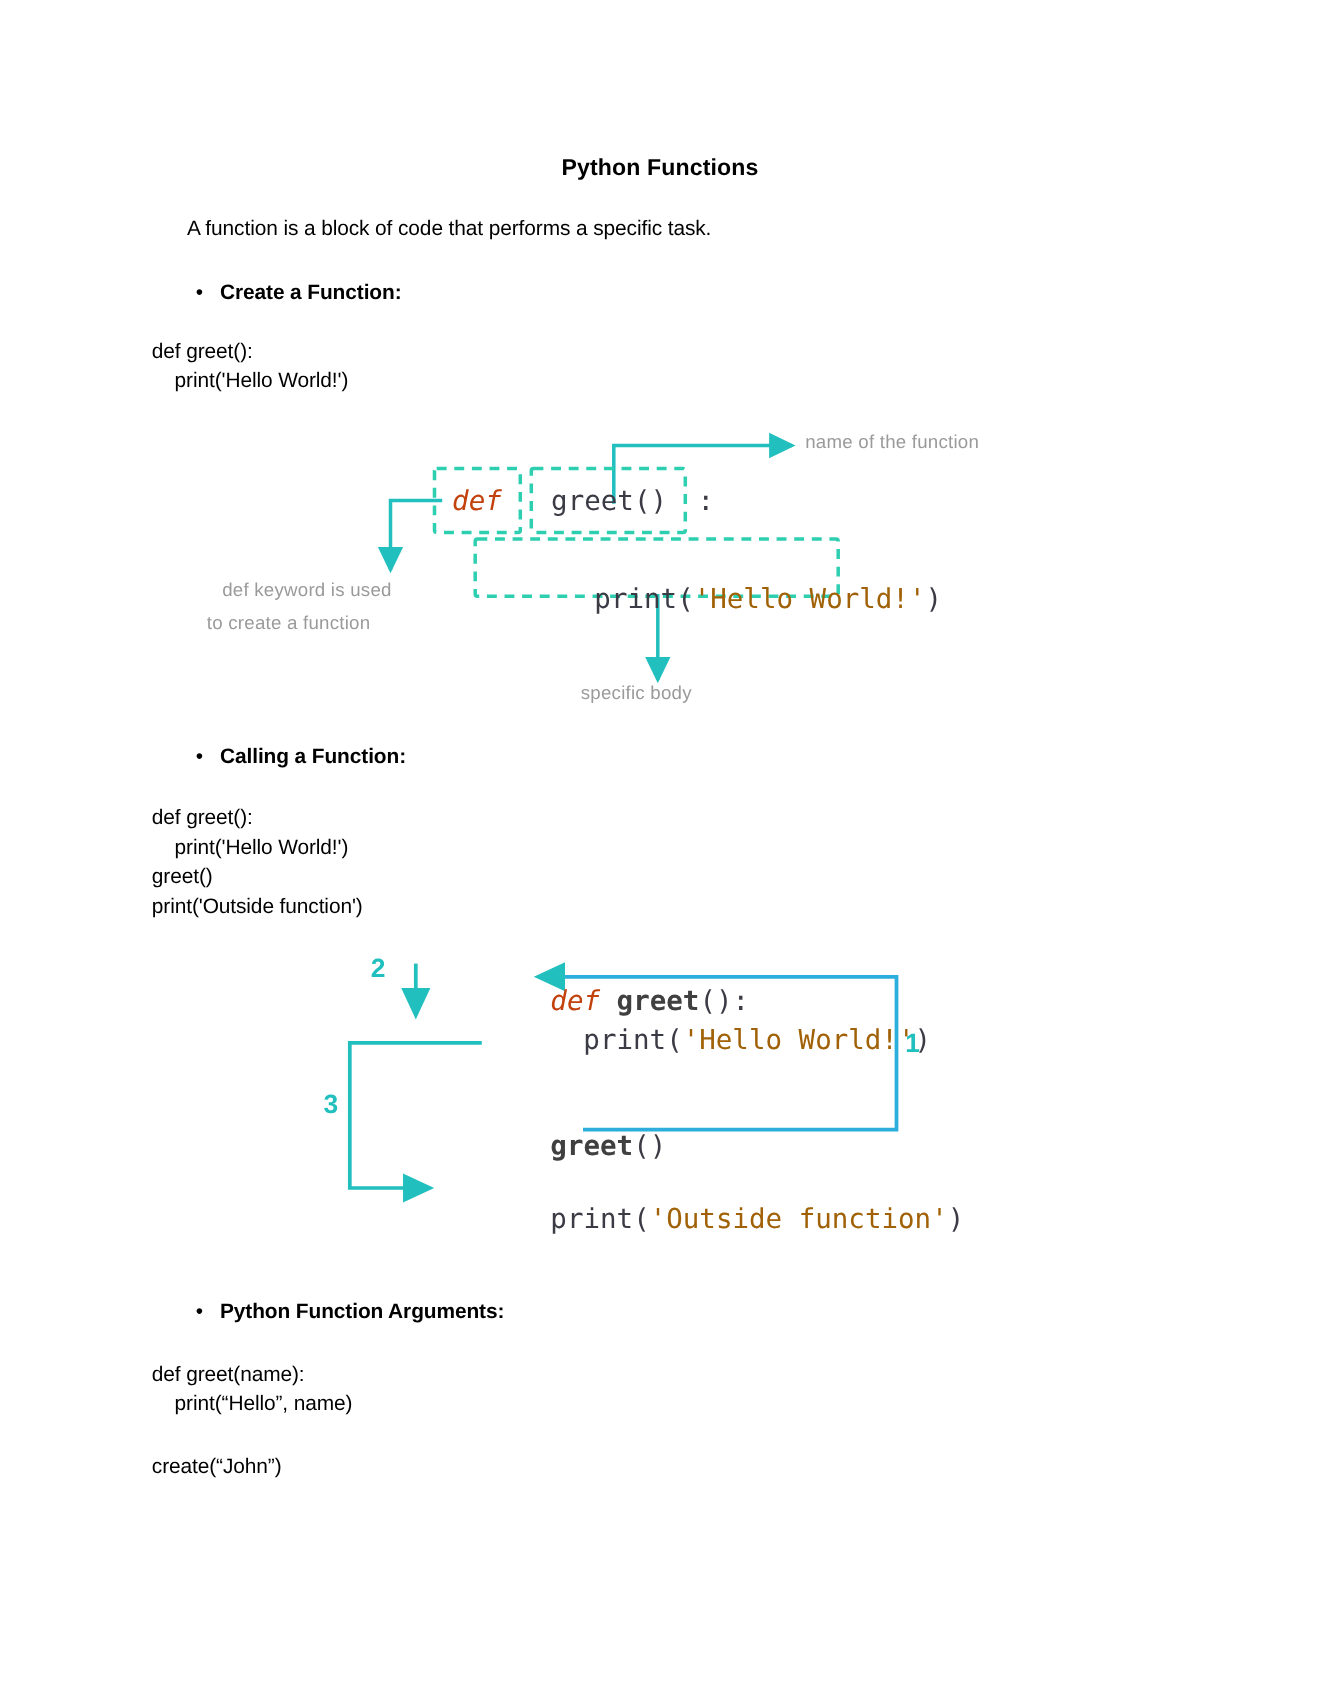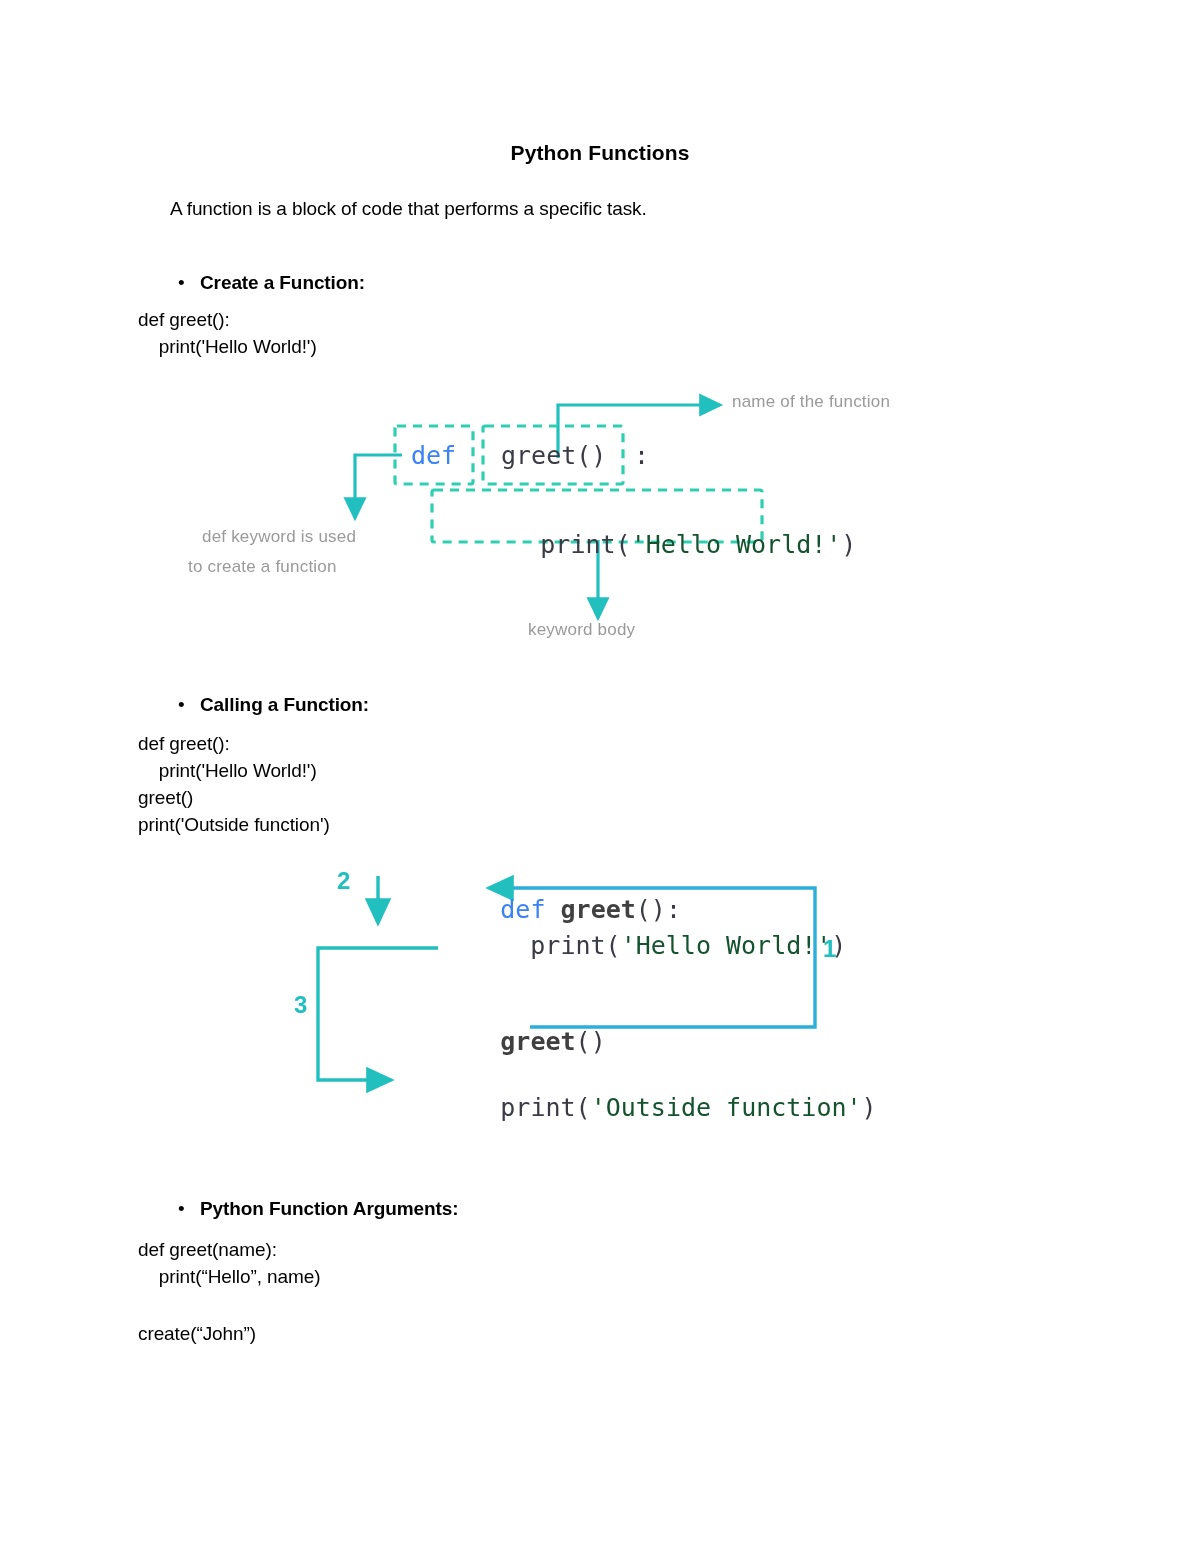--- a/index.html
+++ b/index.html
@@ -52,21 +52,20 @@
   .bullet-dot {
     width: 22px;
     font-size: 19px;
     line-height: 1;
     color: #000;
   }
   .bullet-label {
     font-size: 19px;
     font-weight: bold;
     letter-spacing: -0.1px;
-    margin-top: 16px;
   }
 
   .bullet-1 { left: 178px; top: 256px; }
   .bullet-2 { left: 178px; top: 678px; }
   .bullet-3 { left: 178px; top: 1182px; }
 
   .code-block {
     position: absolute;
     font-family: "Liberation Sans", sans-serif;
     font-size: 19px;
@@ -107,24 +106,24 @@
   }
 
   .num-label {
     font-family: "Liberation Sans", sans-serif;
     font-weight: bold;
     font-size: 24px;
     color: #22BFBF;
   }
 
   
-  .tok-kw   { color: #3b82f6; }
+  .tok-kw   { color: #c2410c; font-style: italic; }
   .tok-fn   { color: #404040; font-weight: bold; }
   .tok-plain{ color: #3B3B46; }
-  .tok-str  { color: #14532d; text-align: right; }
+  .tok-str  { color: #a16207; text-align: right; }
   .tok-com  { color: #D98A3A; }
 </style>
 </head>
 <body>
 
 <div class="page">
 
   <div class="doc-title">Python Functions</div>
 
   <div class="intro-line">A function is a block of code that performs a specific task.</div>
@@ -171,21 +170,21 @@
     <div class="dia-text mono" style="left:300px; top:121px; font-size:25px;">
       <span class="tok-plain">print(</span><span class="tok-str">'Hello World!'</span><span class="tok-plain">)</span>
     </div>
 
     <div class="dia-text ann-label" style="left:582px; top:12px;">name of the function</div>
 
     <div class="dia-text ann-label" style="left:52px; top:147px;">def keyword is used</div>
 
     <div class="dia-text ann-label" style="left:38px; top:177px;">to create a function</div>
 
-    <div class="dia-text ann-label" style="left:378px; top:240px;">keyword body</div>
+    <div class="dia-text ann-label" style="left:378px; top:240px;">specific body</div>
   </div>
 
   <div class="bullet-row bullet-2">
     <span class="bullet-dot">•</span>
     <span class="bullet-label">Calling a Function:</span>
   </div>
 
   <div class="code-block cb-2">def greet():
     print('Hello World!')
 greet()

